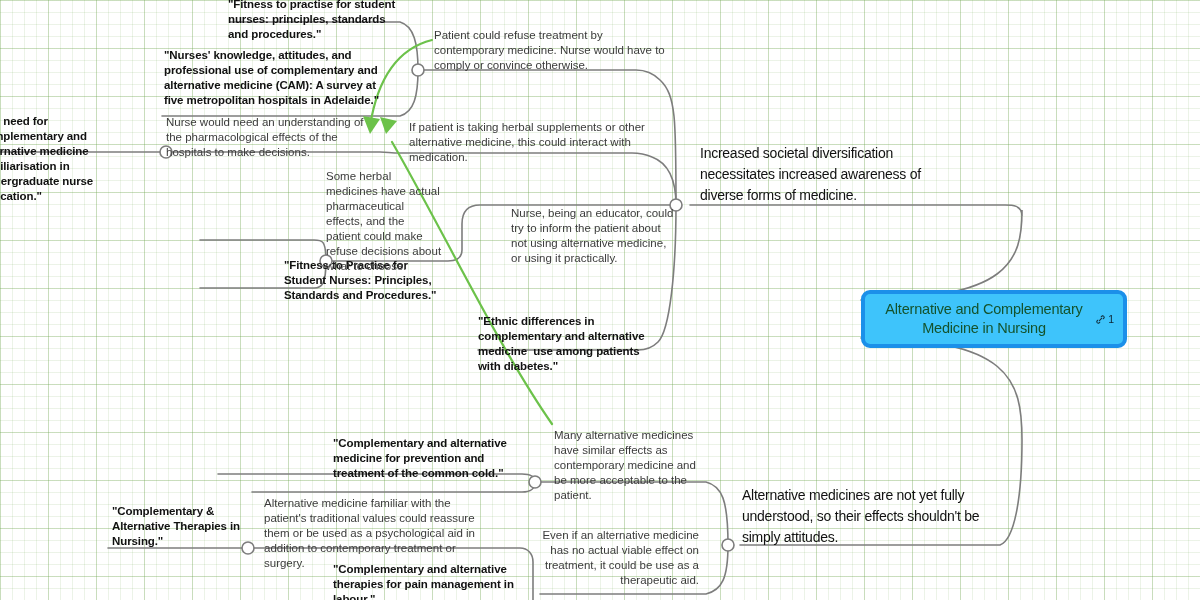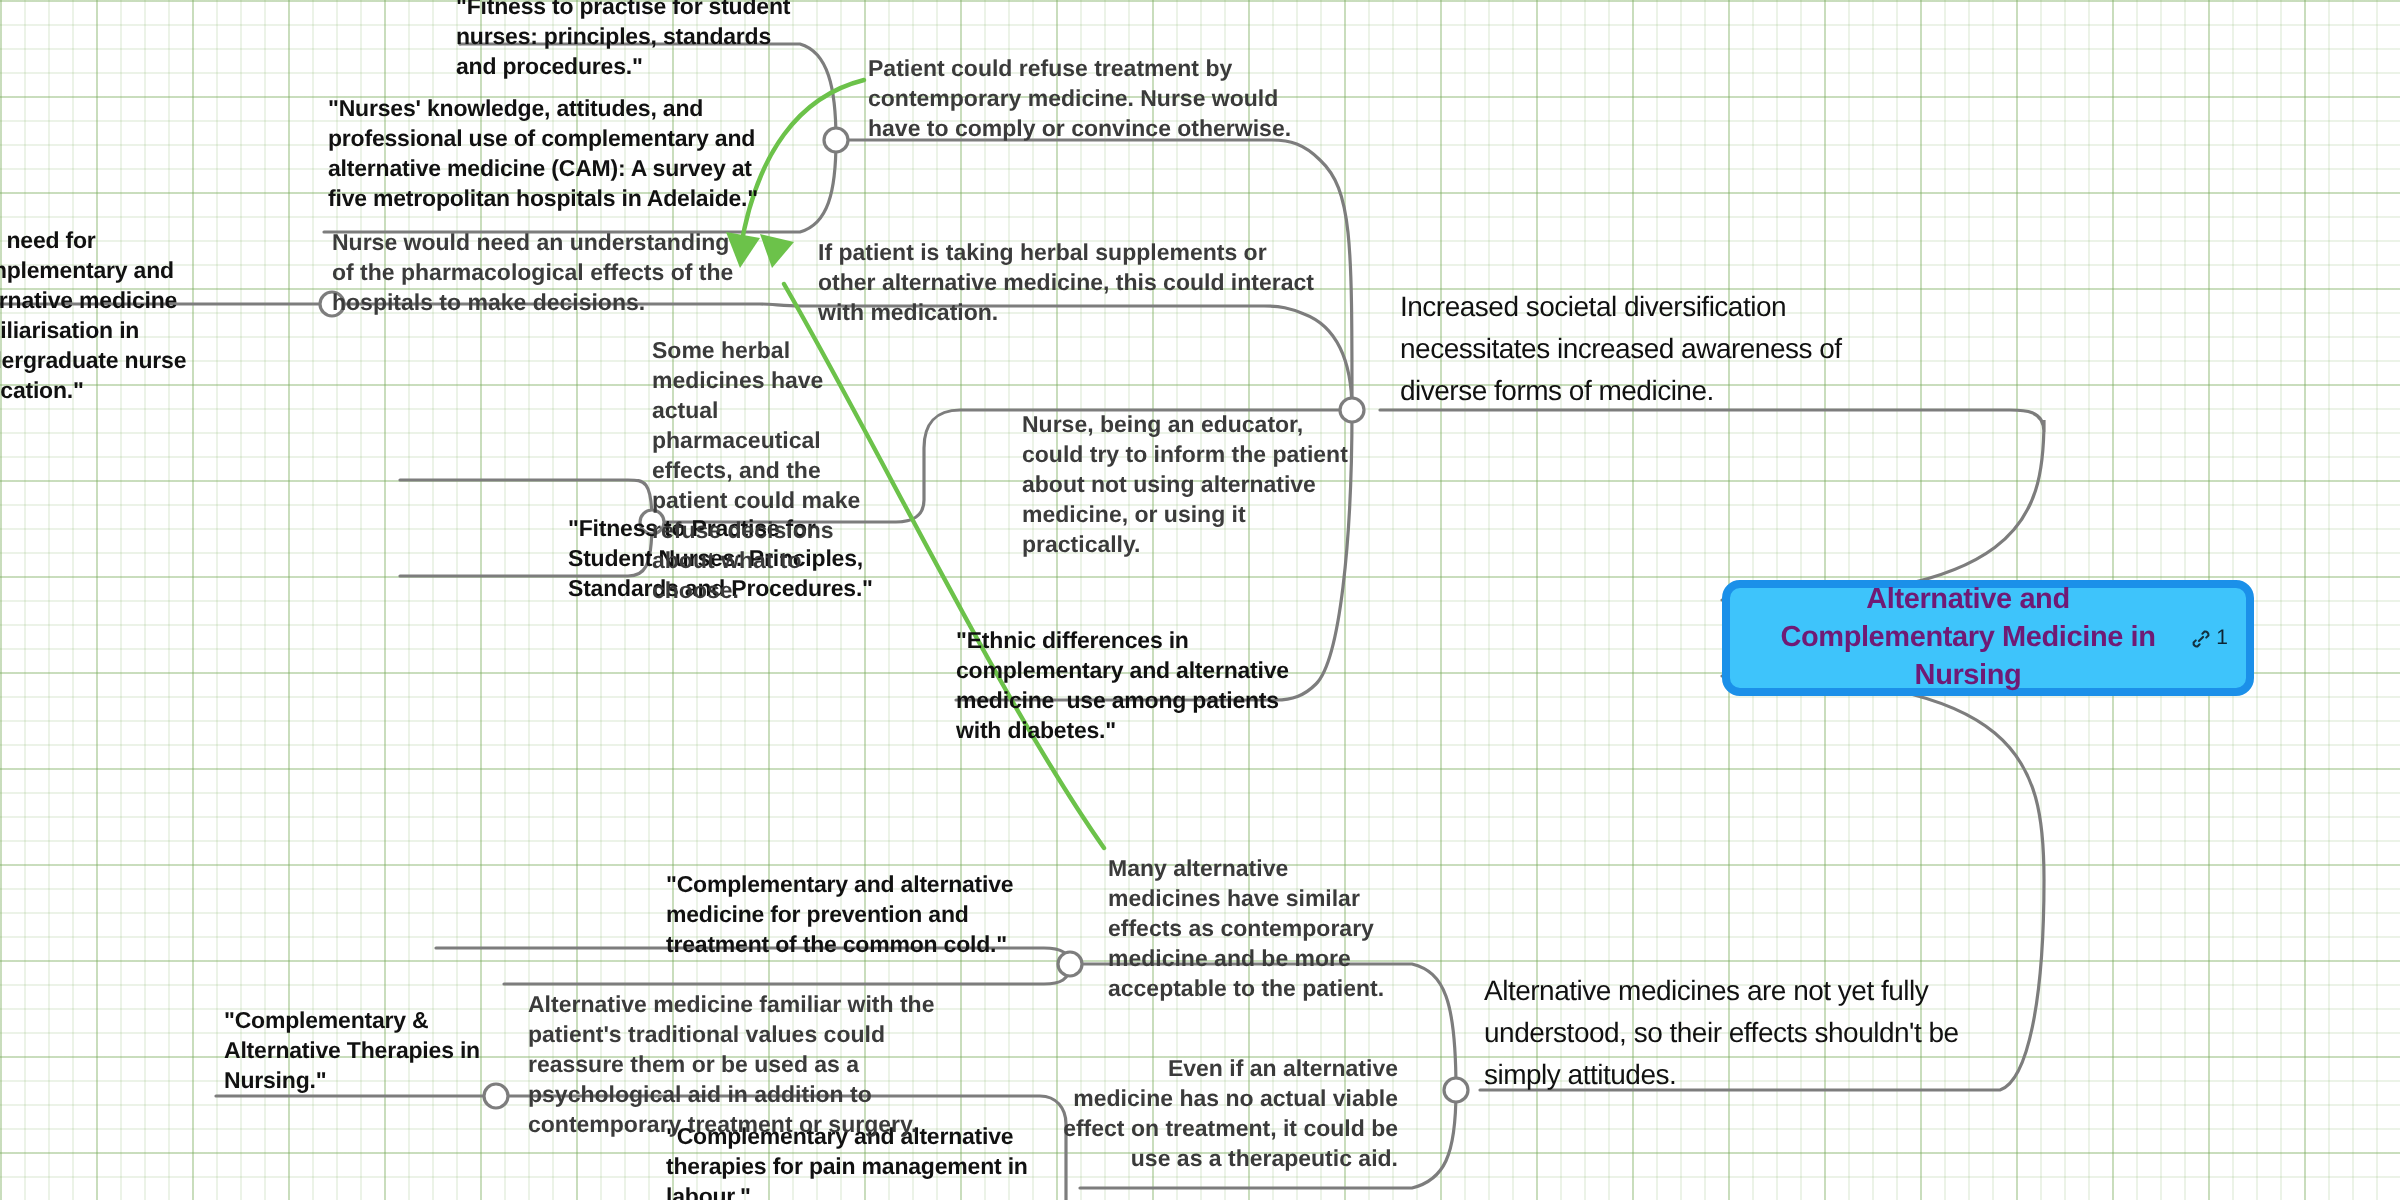--- a/index.html
+++ b/index.html
@@ -46,21 +46,21 @@
   .t-cite {
     font-weight: bold;
     font-size: 11.5px;
     line-height: 15px;
     letter-spacing: -0.1px;
     color: #111111;
   }
 
   
   .t-idea {
-    font-weight: bold;
+    font-weight: normal;
     font-size: 11.5px;
     line-height: 15px;
     color: #3b3b3b;
   }
 
   
   .t-head {
     font-weight: normal;
     font-size: 14px;
     line-height: 21px;
@@ -78,25 +78,25 @@
     background: #3EC4FB;
     border: 4px solid #1B90E9;
     border-radius: 9px;
     box-sizing: border-box;
     display: flex;
     align-items: center;
     justify-content: center;
     padding: 0 34px 0 14px;
   }
   #root-node .root-label {
-    font-weight: bold;
+    font-weight: normal;
     font-size: 14.5px;
     line-height: 19px;
     text-align: center;
-    color: #701a75;
+    color: #14532d;
     letter-spacing: -0.2px;
   }
   #root-node .attach {
     position: absolute;
     right: 9px;
     top: 50%;
     transform: translateY(-50%);
     display: flex;
     align-items: center;
     gap: 2px;

